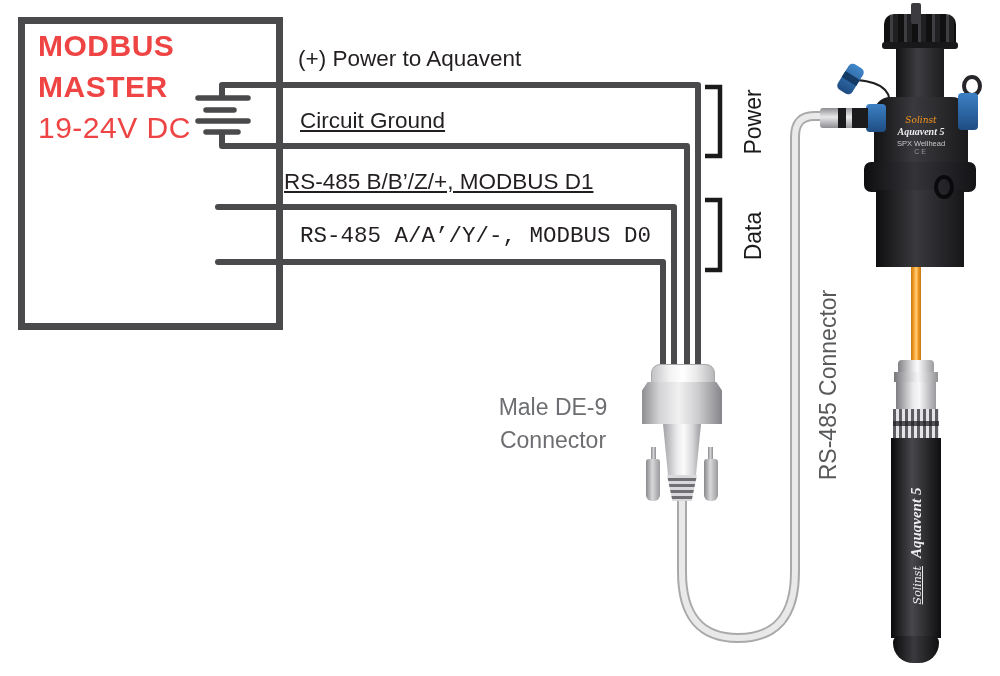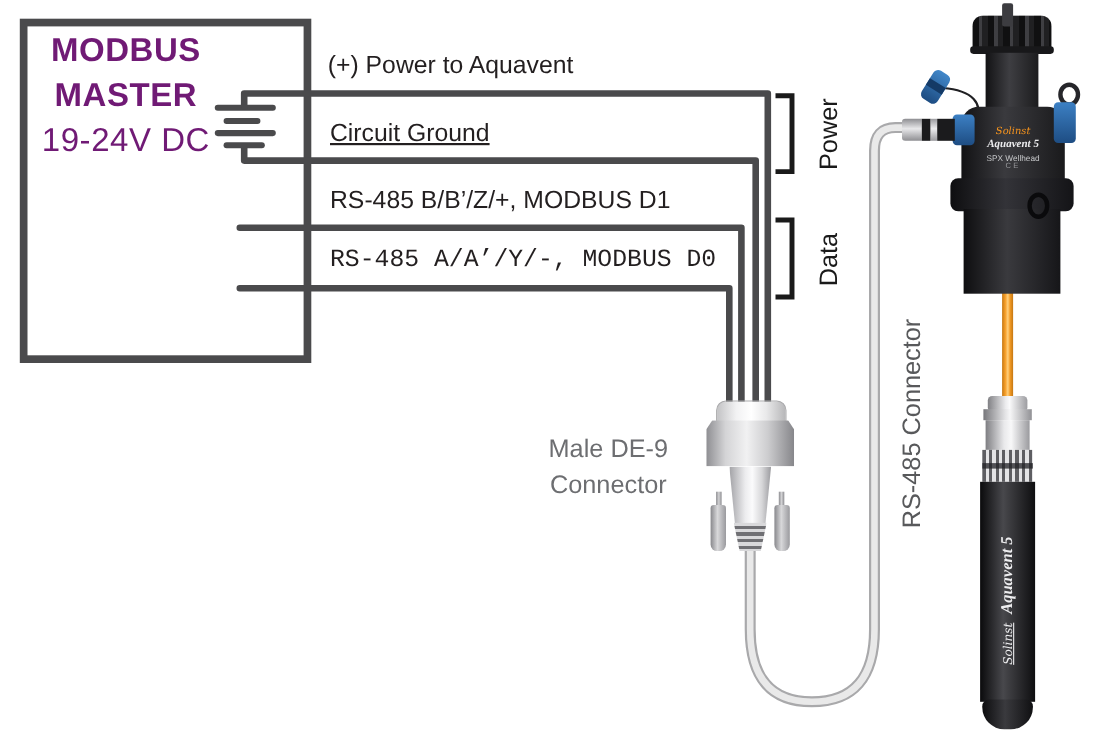--- a/index.html
+++ b/index.html
@@ -2,31 +2,31 @@
 <html><head>
 <meta charset="utf-8">
 <style>
   html,body{margin:0;padding:0;background:#ffffff;}
   .canvas{position:relative;width:1000px;height:676px;background:#ffffff;overflow:hidden;
           font-family:"Liberation Sans", sans-serif;}
   .abs{position:absolute;}
 
   
   .modbus-box{left:18px;top:17px;width:251px;height:299px;border:7px solid #4a4a4c;background:#ffffff;}
-  .box-title{left:38px;top:25px;color:#701a75;font-size:30px;line-height:41px;letter-spacing:0.5px;text-align:center;}
+  .box-title{left:38px;top:25px;color:#ef4444;font-size:30px;line-height:41px;letter-spacing:0.5px;}
   .box-title .b{font-weight:bold;}
 
   
   .wiring{left:0;top:0;width:1000px;height:676px;z-index:2;}
 
   
   .wire-label{color:#231f20;font-size:22.5px;white-space:nowrap;z-index:3;}
   .wl1{left:298px;top:46px;}
   .wl2{left:300px;top:108px;text-decoration:underline;}
-  .wl3{left:300px;top:169px;}
+  .wl3{left:284px;top:169px;text-decoration:underline;}
   .wl4{left:300px;top:223px;font-family:Liberation Mono, monospace;}
 
   
   .vlabel{color:#1a1a1a;font-size:23px;text-align:center;white-space:nowrap;z-index:3;
           transform:rotate(-90deg);}
   .power-label{left:713px;top:109px;width:80px;height:26px;line-height:26px;}
   .data-label{left:713px;top:223px;width:80px;height:26px;line-height:26px;}
   .rs485-label{left:728px;top:372px;width:200px;height:26px;line-height:26px;color:#58595b;}
 
   .de9-label{left:455px;top:391px;width:196px;text-align:center;color:#6d6e71;

